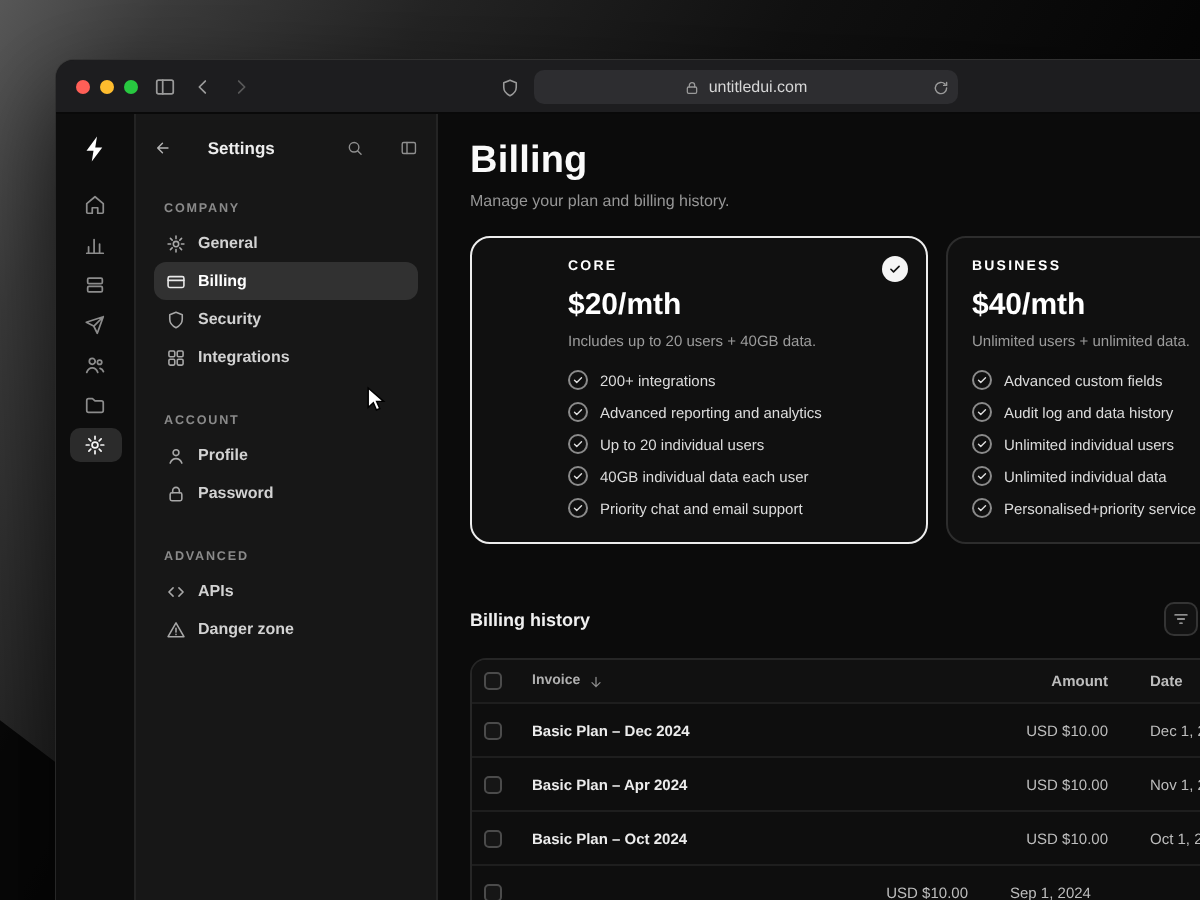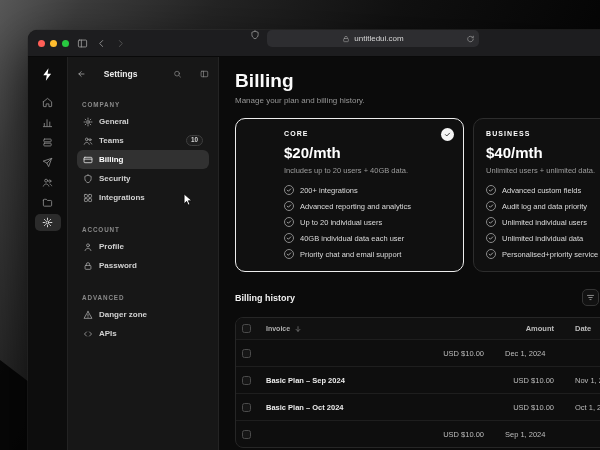--- a/index.html
+++ b/index.html
@@ -16,21 +16,21 @@
     box-shadow:0 18px 50px rgba(0,0,0,.65), 0 0 0 .5px #3a3a3a; }
 
   
   .titlebar { height:27px; flex:0 0 27px; background:#1d1d1f; border-bottom:1px solid #090909;
     display:flex; align-items:center; padding:0 10px; gap:8px; position:relative; }
   .lights { display:flex; gap:5px; align-items:center; }
   .light { width:7px; height:7px; border-radius:50%; }
   .red{background:#ff5f57}.yellow{background:#febc2e}.green{background:#28c840}
   .tb-icon { width:11px; height:11px; color:#9a9a9a; display:block; }
   .tb-icon.dim { color:#585858; }
-  .url-wrap { position:absolute; left:222px; top:0; height:27px; display:flex; gap:7px; }
+  .url-wrap { position:absolute; left:222px; top:0; height:27px; display:flex; align-items:center; gap:7px; }
   .shield { width:10px; height:10px; }
   .url-field { width:212px; height:17px; background:#2d2d30; border-radius:5px; display:flex; align-items:center;
     justify-content:center; gap:4px; color:#d6d6d6; font-size:8px; position:relative; }
   .url-lock { width:8px; height:8px; color:#9a9a9a; display:block; }
   .url-refresh { position:absolute; right:4px; top:50%; transform:translateY(-50%); width:9px; height:9px; color:#9a9a9a; display:block; }
 
   .app { flex:1; display:flex; min-height:0; }
 
   
   .rail { width:40px; flex:0 0 40px; background:#0d0d0d; border-right:1px solid #232323;
@@ -73,21 +73,21 @@
   .features { margin-top:10px; display:flex; flex-direction:column; gap:6px; }
   .feature { display:flex; align-items:center; gap:6px; font-size:7.5px; color:#dcdcdc; font-weight:400; white-space:nowrap; }
   .fcheck { width:10px; height:10px; border:1px solid #8a8a8a; border-radius:50%; display:flex; align-items:center;
     justify-content:center; color:#e0e0e0; flex:0 0 auto; }
   .fcheck svg { width:6px; height:6px; }
   .sel-badge { position:absolute; top:9px; right:9px; width:13px; height:13px; border-radius:50%;
     background:#f5f5f5; color:#111; display:flex; align-items:center; justify-content:center; }
   .sel-badge svg { width:7px; height:7px; }
   .fcheck svg,.sel-badge svg { fill:none; stroke:currentColor; stroke-width:2.8; stroke-linecap:round; stroke-linejoin:round; display:block; }
 
-  .history-head { margin-top:17px; width:364px; display:flex; align-items:center; justify-content:space-between; }
+  .history-head { margin-top:29px; width:364px; display:flex; align-items:center; justify-content:space-between; }
   .history-title { font-size:9px; font-weight:700; color:#f0f0f0; }
   .filter-btn { width:17px; height:17px; border:1px solid #343434; border-radius:5px; background:#121212;
     color:#b9b9b9; display:flex; align-items:center; justify-content:center; cursor:pointer; }
   .fic { width:9px; height:9px; display:block; }
 
   .table { margin-top:11px; width:468px; border:1px solid #262626; border-radius:8px; background:#0e0e0e; overflow:hidden; }
   .trow { display:grid; grid-template-columns:24px 218px 70px 140px; align-items:center; height:27px;
     padding:0 6px; border-top:1px solid #1e1e1e; }
   .thead { height:21px; border-top:none; background:#111; }
   .th { font-size:7px; color:#b0b0b0; font-weight:700; }
@@ -261,32 +261,20 @@
                   <svg viewBox="0 0 24 24">
                     <circle cx="12" cy="12" r="3.2"></circle>
                     <path d="M12 2.5v3M12 18.5v3M2.5 12h3M18.5 12h3M5.3 5.3l2.1 2.1M16.6 16.6l2.1 2.1M18.7 5.3l-2.1 2.1M7.4 16.6l-2.1 2.1"></path>
                   </svg>
                 </span>
                   <span>General</span>
 
                 </div>
 
 
-                <div class="side-item">
-                  <span class="sic" data-icon="users">
-                  <svg viewBox="0 0 24 24">
-                    <circle cx="9" cy="8" r="3.2"></circle>
-                    <path d="M3 20c1.3-3.2 3.4-4.8 6-4.8s4.7 1.6 6 4.8"></path>
-                    <circle cx="17" cy="9" r="2.4"></circle>
-                    <path d="M17.5 15.6c1.8.5 3 1.7 3.7 3.6"></path>
-                  </svg>
-                </span>
-                  <span>Teams</span>
-                  <span class="badge">10</span>
-                </div>
 
 
                 <div class="side-item active">
                   <span class="sic" data-icon="card">
                   <svg viewBox="0 0 24 24">
                     <rect x="2.5" y="5.5" width="19" height="13" rx="2"></rect>
                     <path d="M2.5 10h19"></path>
                   </svg>
                 </span>
                   <span>Billing</span>
@@ -344,37 +332,37 @@
 
                 </div>
               </div>
           </div>
 
           <div class="section">
             <div class="section-label">ADVANCED</div>
             <div class="side-items">
 
                 <div class="side-item">
+                  <span class="sic" data-icon="code">
+                  <svg viewBox="0 0 24 24">
+                    <path d="M8.5 7l-5 5 5 5M15.5 7l5 5-5 5"></path>
+                  </svg>
+                </span>
+                  <span>APIs</span>
+
+                </div>
+
+                <div class="side-item">
                   <span class="sic" data-icon="alert">
                   <svg viewBox="0 0 24 24">
                     <path d="M12 3.5L2.5 20h19L12 3.5z"></path>
                     <path d="M12 10v4.5M12 17.2v.3"></path>
                   </svg>
                 </span>
                   <span>Danger zone</span>
-
-                </div>
-
-                <div class="side-item">
-                  <span class="sic" data-icon="code">
-                  <svg viewBox="0 0 24 24">
-                    <path d="M8.5 7l-5 5 5 5M15.5 7l5 5-5 5"></path>
-                  </svg>
-                </span>
-                  <span>APIs</span>
 
                 </div>
               </div>
           </div>
         </div>
     </aside>
 
     <main class="main">
       <h1 class="page-title">Billing</h1>
       <div class="page-sub">Manage your plan and billing history.</div>
@@ -453,21 +441,21 @@
                 </span>
                   <span>Advanced custom fields</span>
                 </div>
 
                 <div class="feature">
                   <span class="fcheck">
                   <svg viewBox="0 0 24 24">
                     <path d="M5 12.5l4.5 4.5L19 7.5"></path>
                   </svg>
                 </span>
-                  <span>Audit log and data priority</span>
+                  <span>Audit log and data history</span>
                 </div>
 
                 <div class="feature">
                   <span class="fcheck">
                   <svg viewBox="0 0 24 24">
                     <path d="M5 12.5l4.5 4.5L19 7.5"></path>
                   </svg>
                 </span>
                   <span>Unlimited individual users</span>
                 </div>
@@ -516,28 +504,31 @@
                 </svg>
               </span>
           </span>
           <span class="th cell-amount">Amount</span>
           <span class="th cell-date">Date</span>
         </div>
         <div>
 
             <div class="trow">
               <span class="checkbox"></span>
+              <span class="cell-invoice">
+                <span>Basic Plan – Dec 2024</span>
+              </span>
               <span class="cell-amount">USD $10.00</span>
               <span class="cell-date">Dec 1, 2024</span>
             </div>
 
             <div class="trow">
               <span class="checkbox"></span>
               <span class="cell-invoice">
-                <span>Basic Plan – Sep 2024</span>
+                <span>Basic Plan – Apr 2024</span>
               </span>
               <span class="cell-amount">USD $10.00</span>
               <span class="cell-date">Nov 1, 2024</span>
             </div>
 
             <div class="trow">
               <span class="checkbox"></span>
               <span class="cell-invoice">
                 <span>Basic Plan – Oct 2024</span>
               </span>

